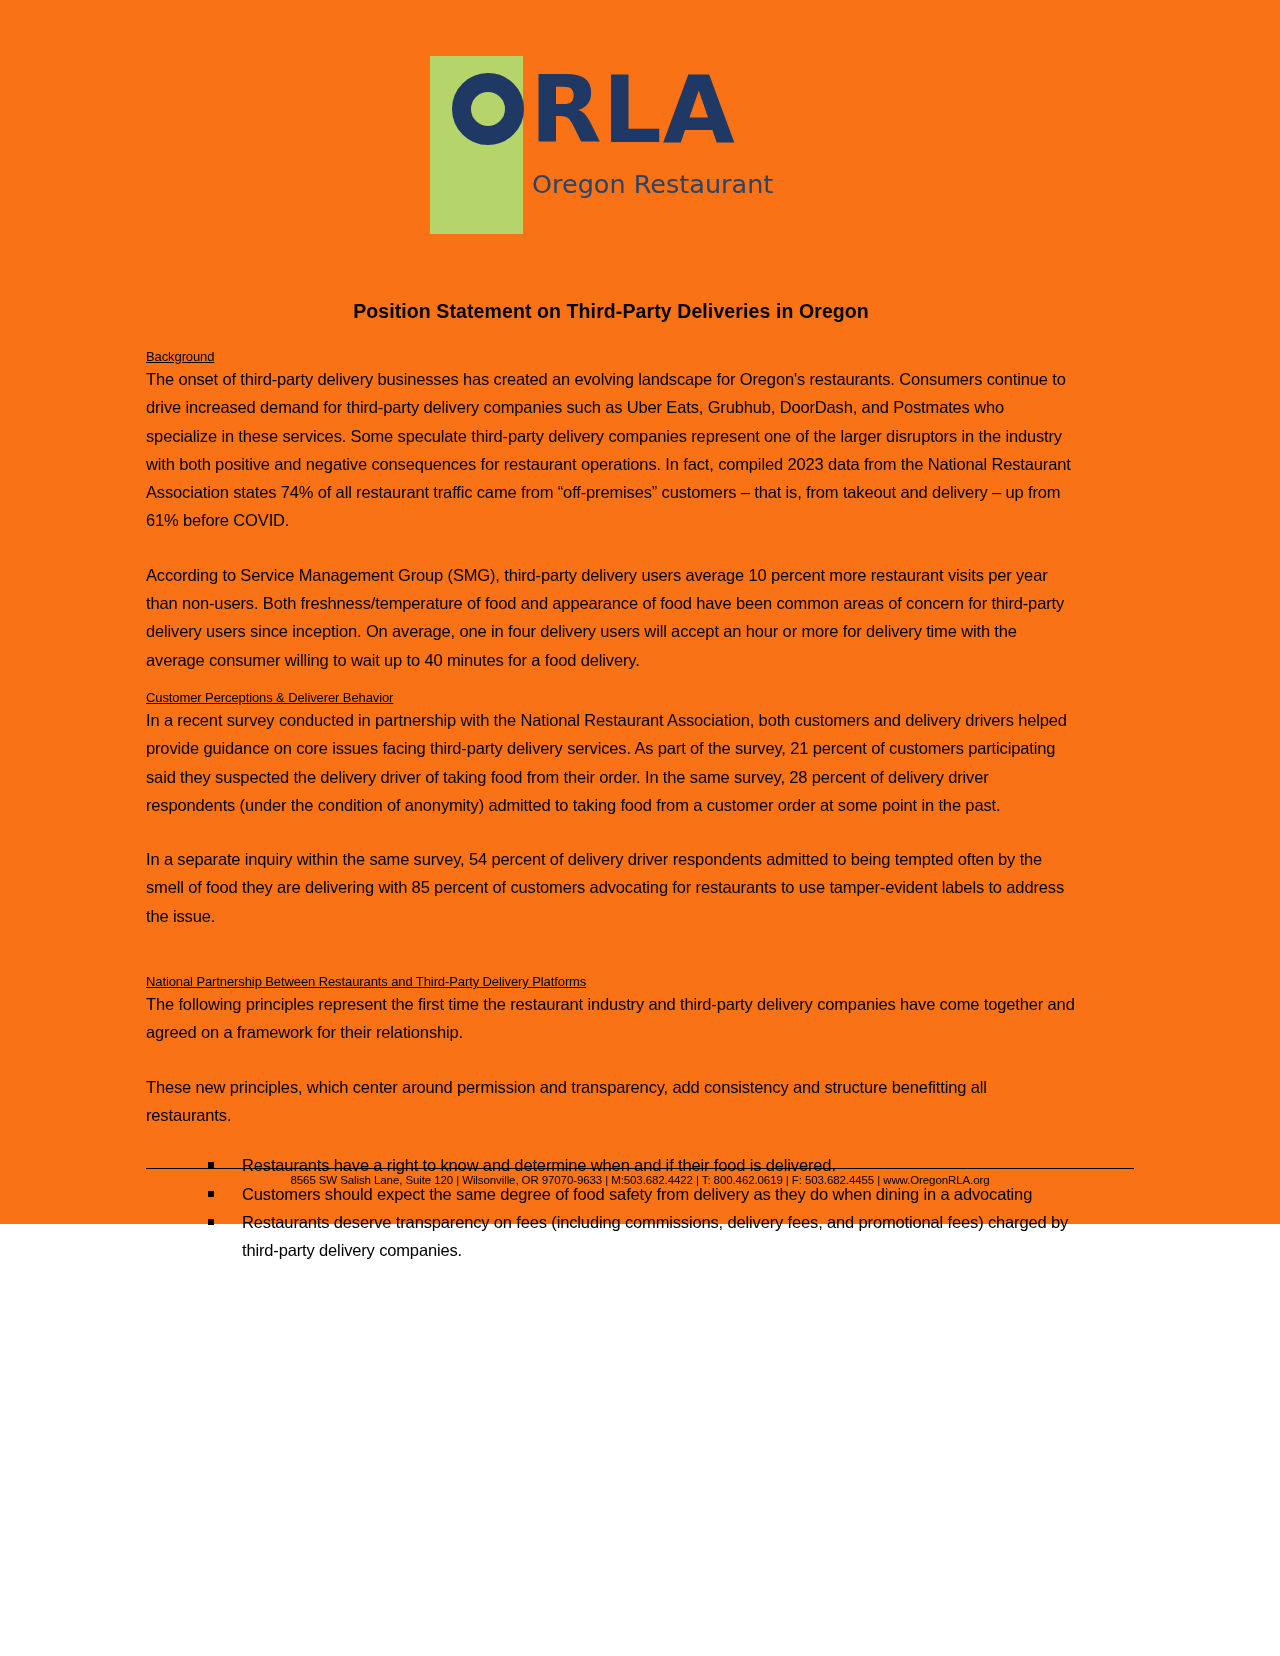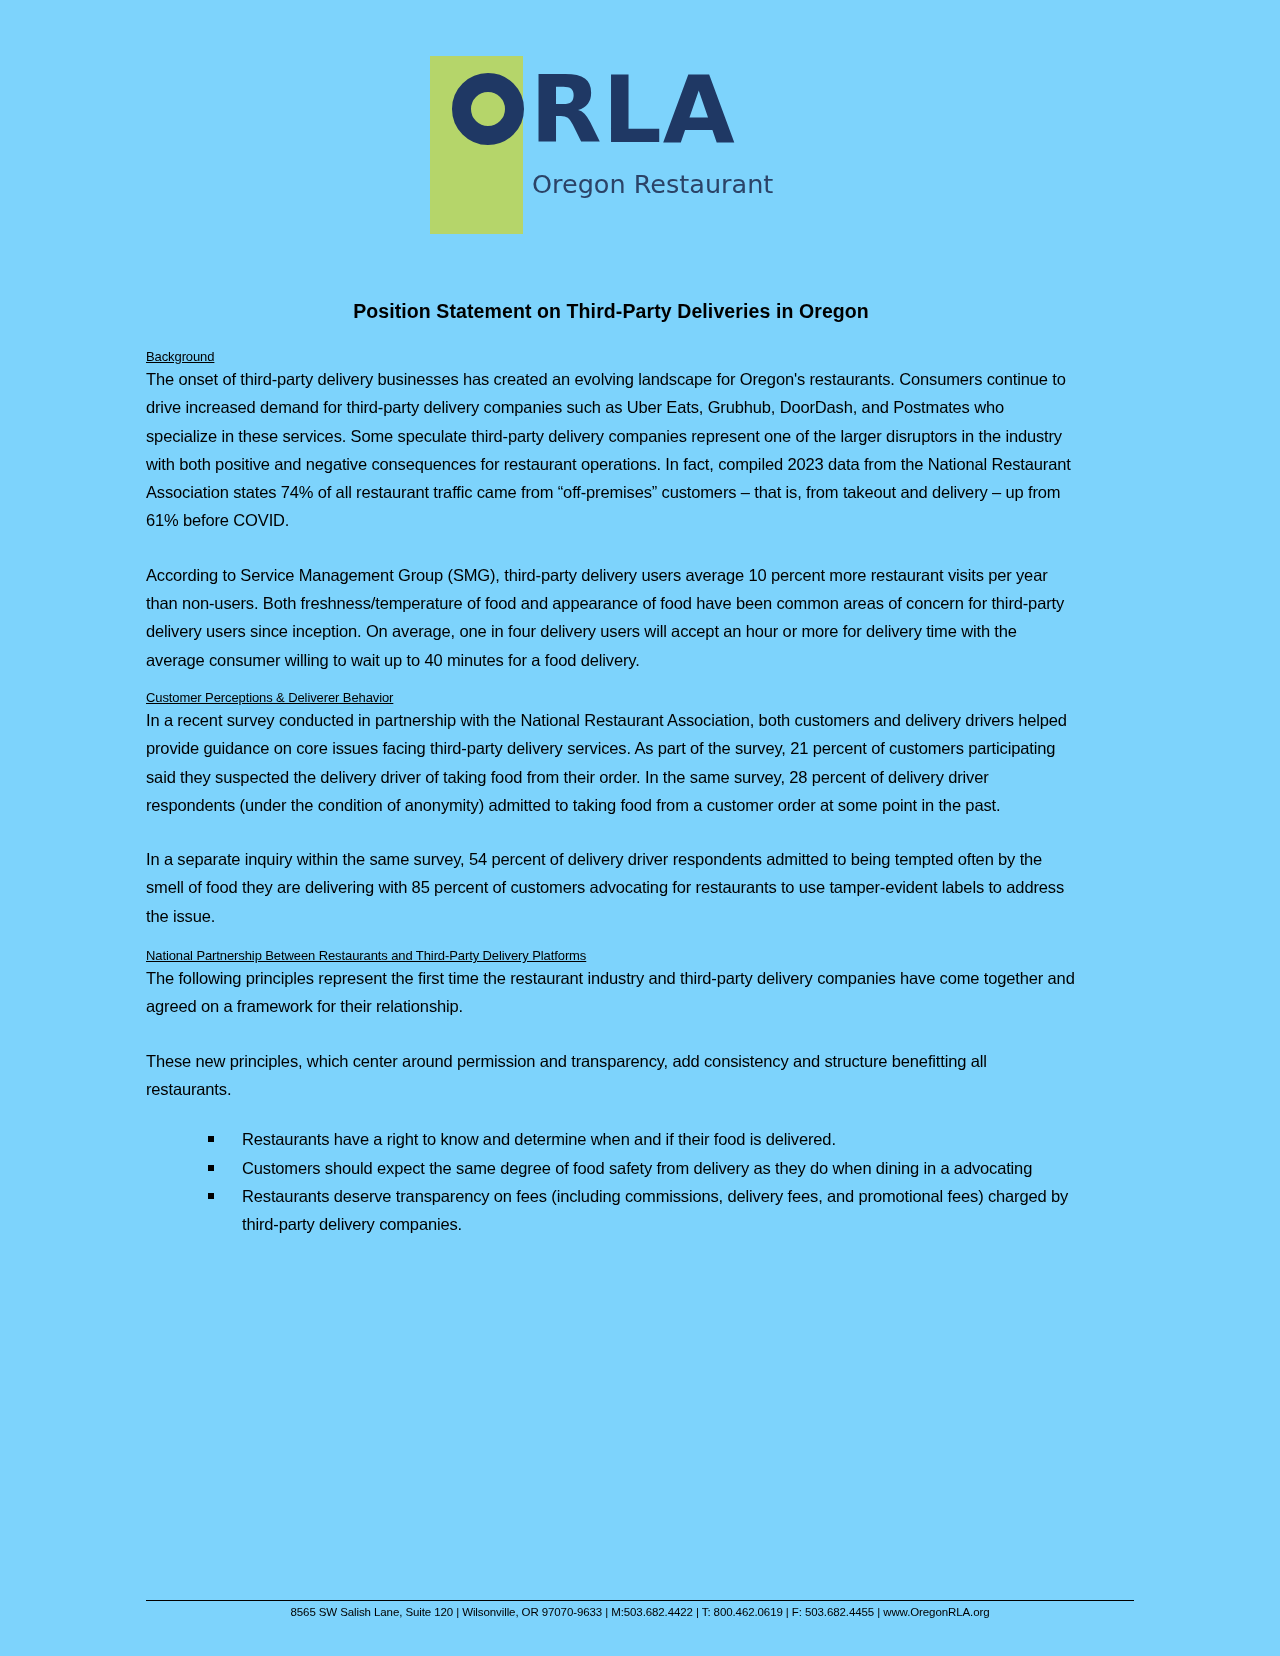--- a/index.html
+++ b/index.html
@@ -11,22 +11,22 @@
     width: 1280px;
     height: 1656px;
     font-family: "Liberation Sans", sans-serif;
     color: #000000;
     position: relative;
     overflow: hidden;
   }
 
   .page {
     width: 1280px;
-    height: 1656px;
-    background: #7dd3fc;
+    height: 1224px;
+    background: #f97316;
     position: relative;
     box-sizing: border-box;
   }
 
   
   .logo-block {
     width: 100%;
     display: flex;
     justify-content: center;
     padding-top: 56px;
@@ -175,21 +175,21 @@
       <p class="para">The onset of third-party delivery businesses has created an evolving landscape for Oregon's restaurants. Consumers continue to drive increased demand for third-party delivery companies such as Uber Eats, Grubhub, DoorDash, and Postmates who specialize in these services. Some speculate third-party delivery companies represent one of the larger disruptors in the industry with both positive and negative consequences for restaurant operations. In fact, compiled 2023 data from the National Restaurant Association states 74% of all restaurant traffic came from “off-premises” customers – that is, from takeout and delivery – up from 61% before COVID.</p>
       <p class="para spaced">According to Service Management Group (SMG), third-party delivery users average 10 percent more restaurant visits per year than non-users. Both freshness/temperature of food and appearance of food have been common areas of concern for third-party delivery users since inception. On average, one in four delivery users will accept an hour or more for delivery time with the average consumer willing to wait up to 40 minutes for a food delivery.</p>
     </div>
 
     <div style="margin-top:16px;">
       <div class="section-head">Customer Perceptions &amp; Deliverer Behavior</div>
       <p class="para">In a recent survey conducted in partnership with the National Restaurant Association, both customers and delivery drivers helped provide guidance on core issues facing third-party delivery services. As part of the survey, 21 percent of customers participating said they suspected the delivery driver of taking food from their order. In the same survey, 28 percent of delivery driver respondents (under the condition of anonymity) admitted to taking food from a customer order at some point in the past.</p>
       <p class="para spaced">In a separate inquiry within the same survey, 54 percent of delivery driver respondents admitted to being tempted often by the smell of food they are delivering with 85 percent of customers advocating for restaurants to use tamper-evident labels to address the issue.</p>
     </div>
 
-    <div style="margin-top:18px;">
+    <div style="margin-top:44px;">
       <div class="section-head">National Partnership Between Restaurants and Third-Party Delivery Platforms</div>
       <p class="para">The following principles represent the first time the restaurant industry and third-party delivery companies have come together and agreed on a framework for their relationship.</p>
       <p class="para spaced">These new principles, which center around permission and transparency, add consistency and structure benefitting all restaurants.</p>
 
       <ul class="principles">
         <li>Restaurants have a right to know and determine when and if their food is delivered.</li>
         <li>Customers should expect the same degree of food safety from delivery as they do when dining in a advocating</li>
         <li>Restaurants deserve transparency on fees (including commissions, delivery fees, and promotional fees) charged by third-party delivery companies.</li>
       </ul>
     </div>

